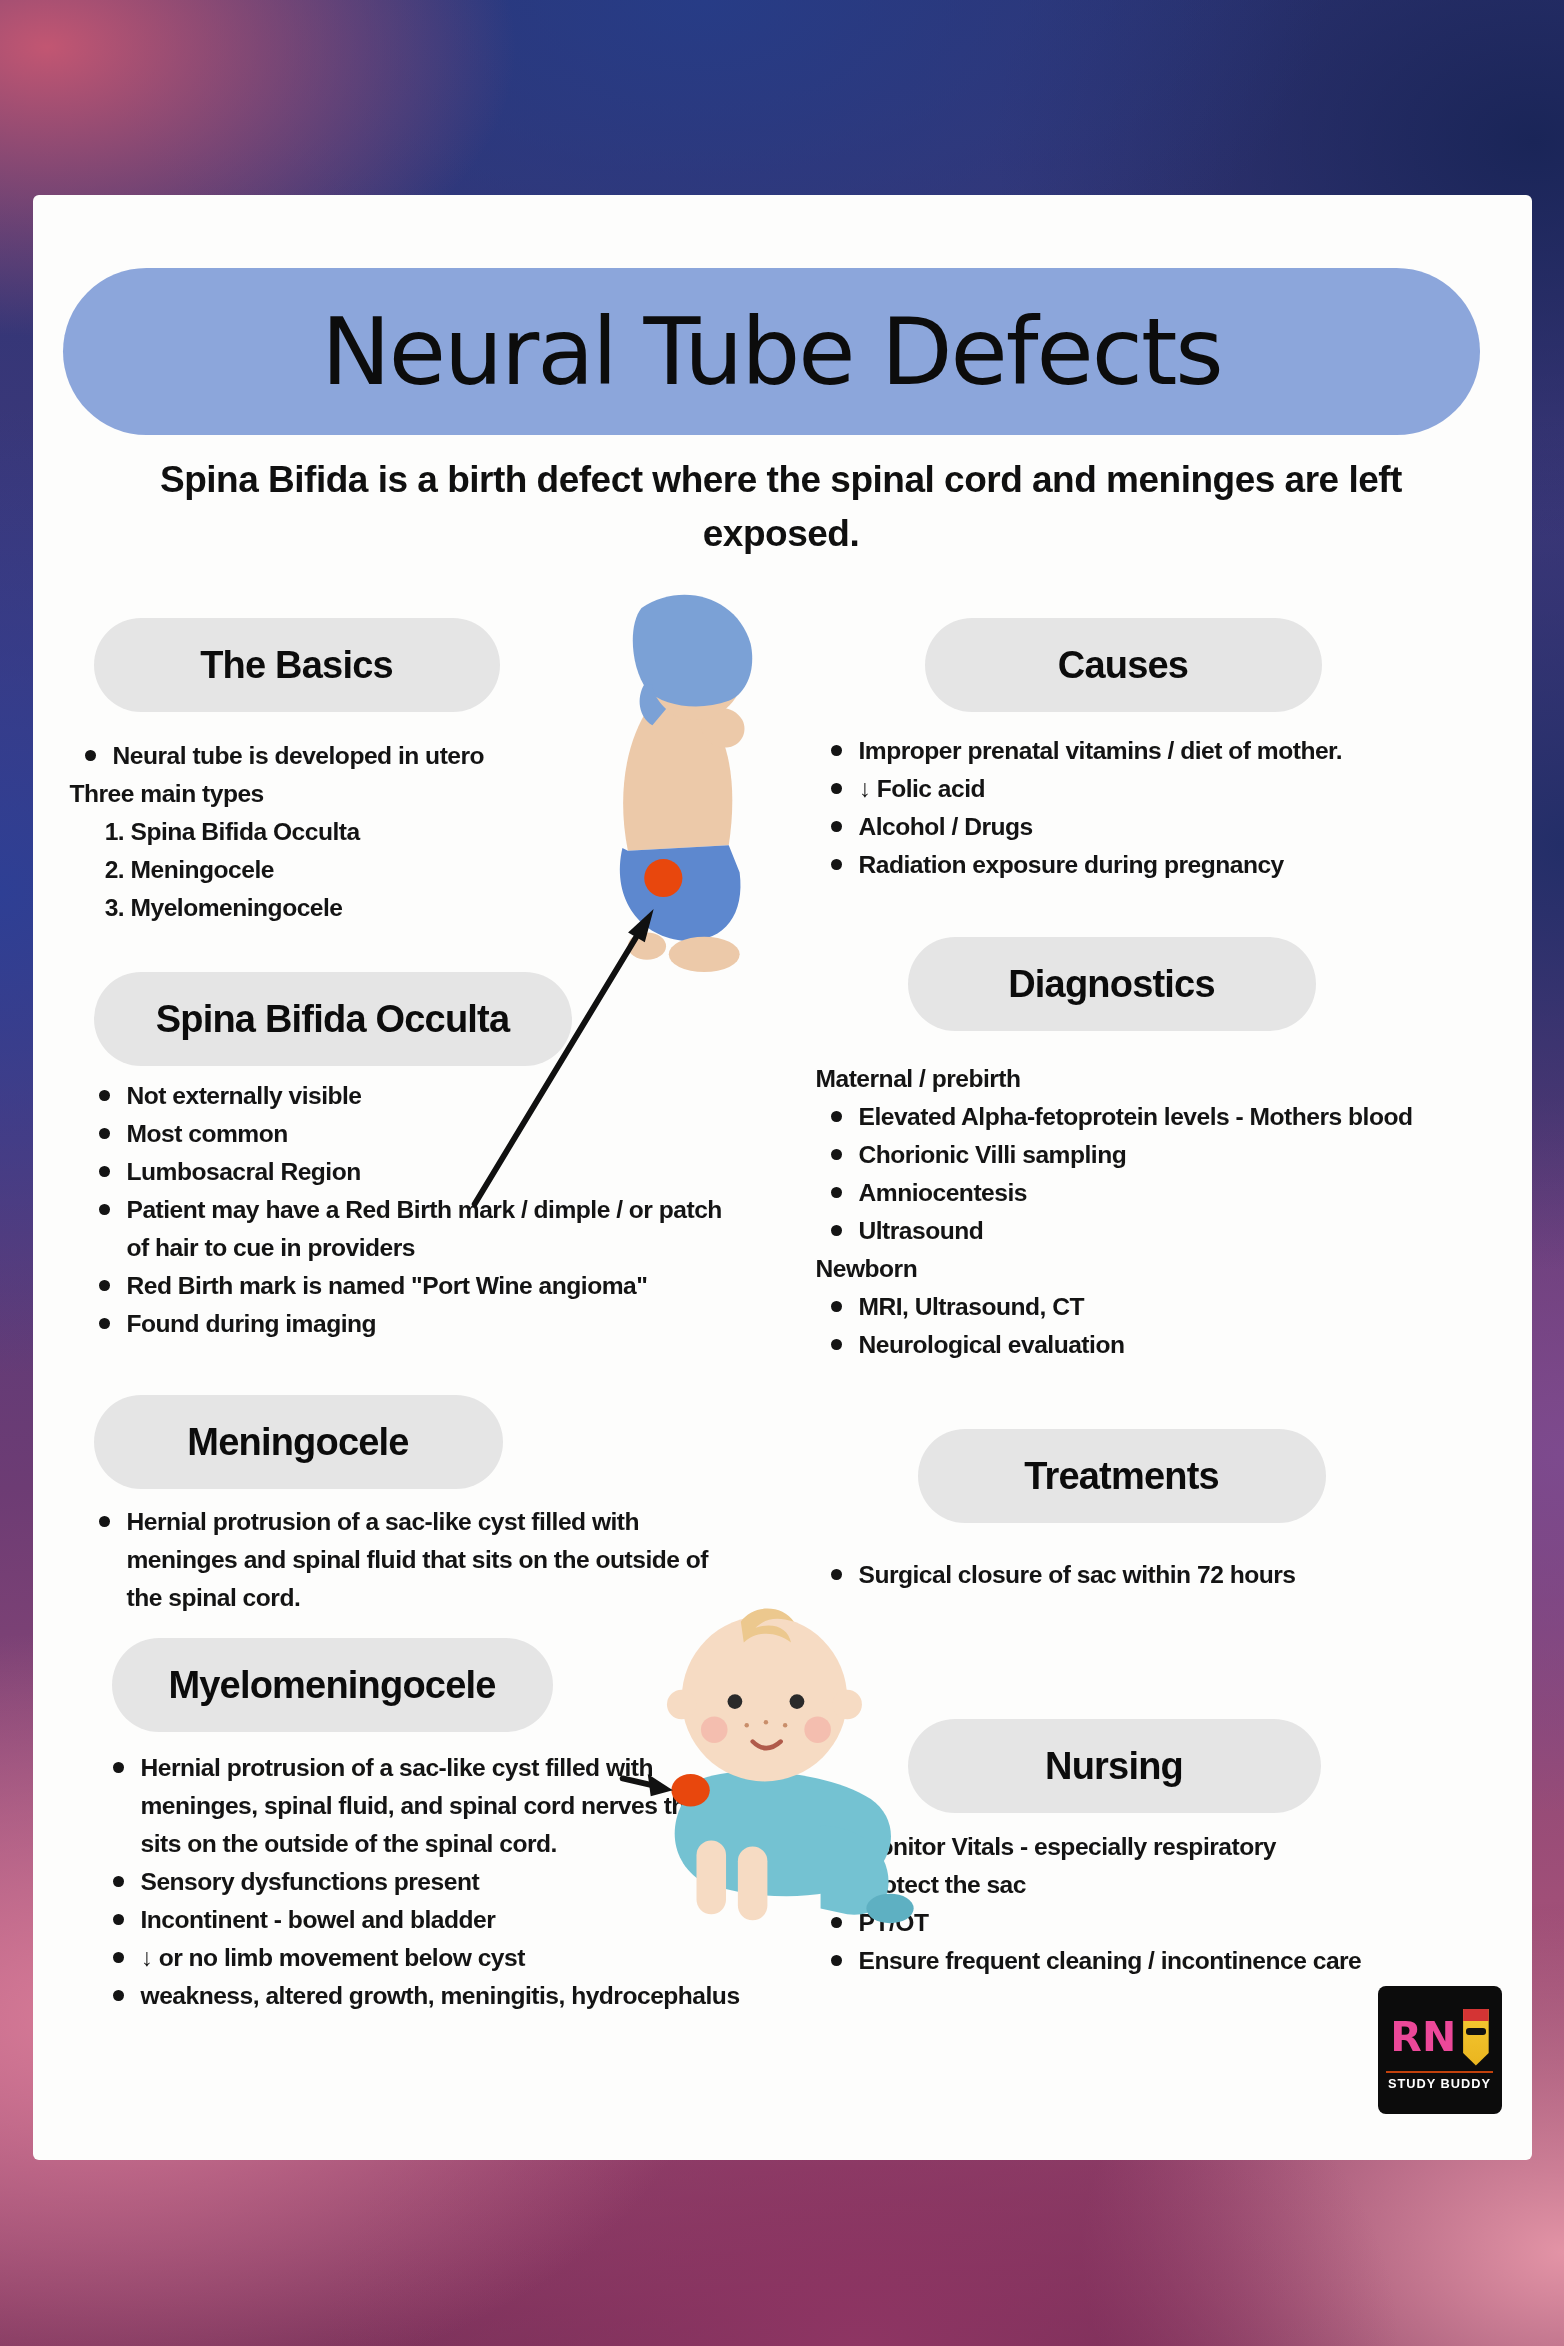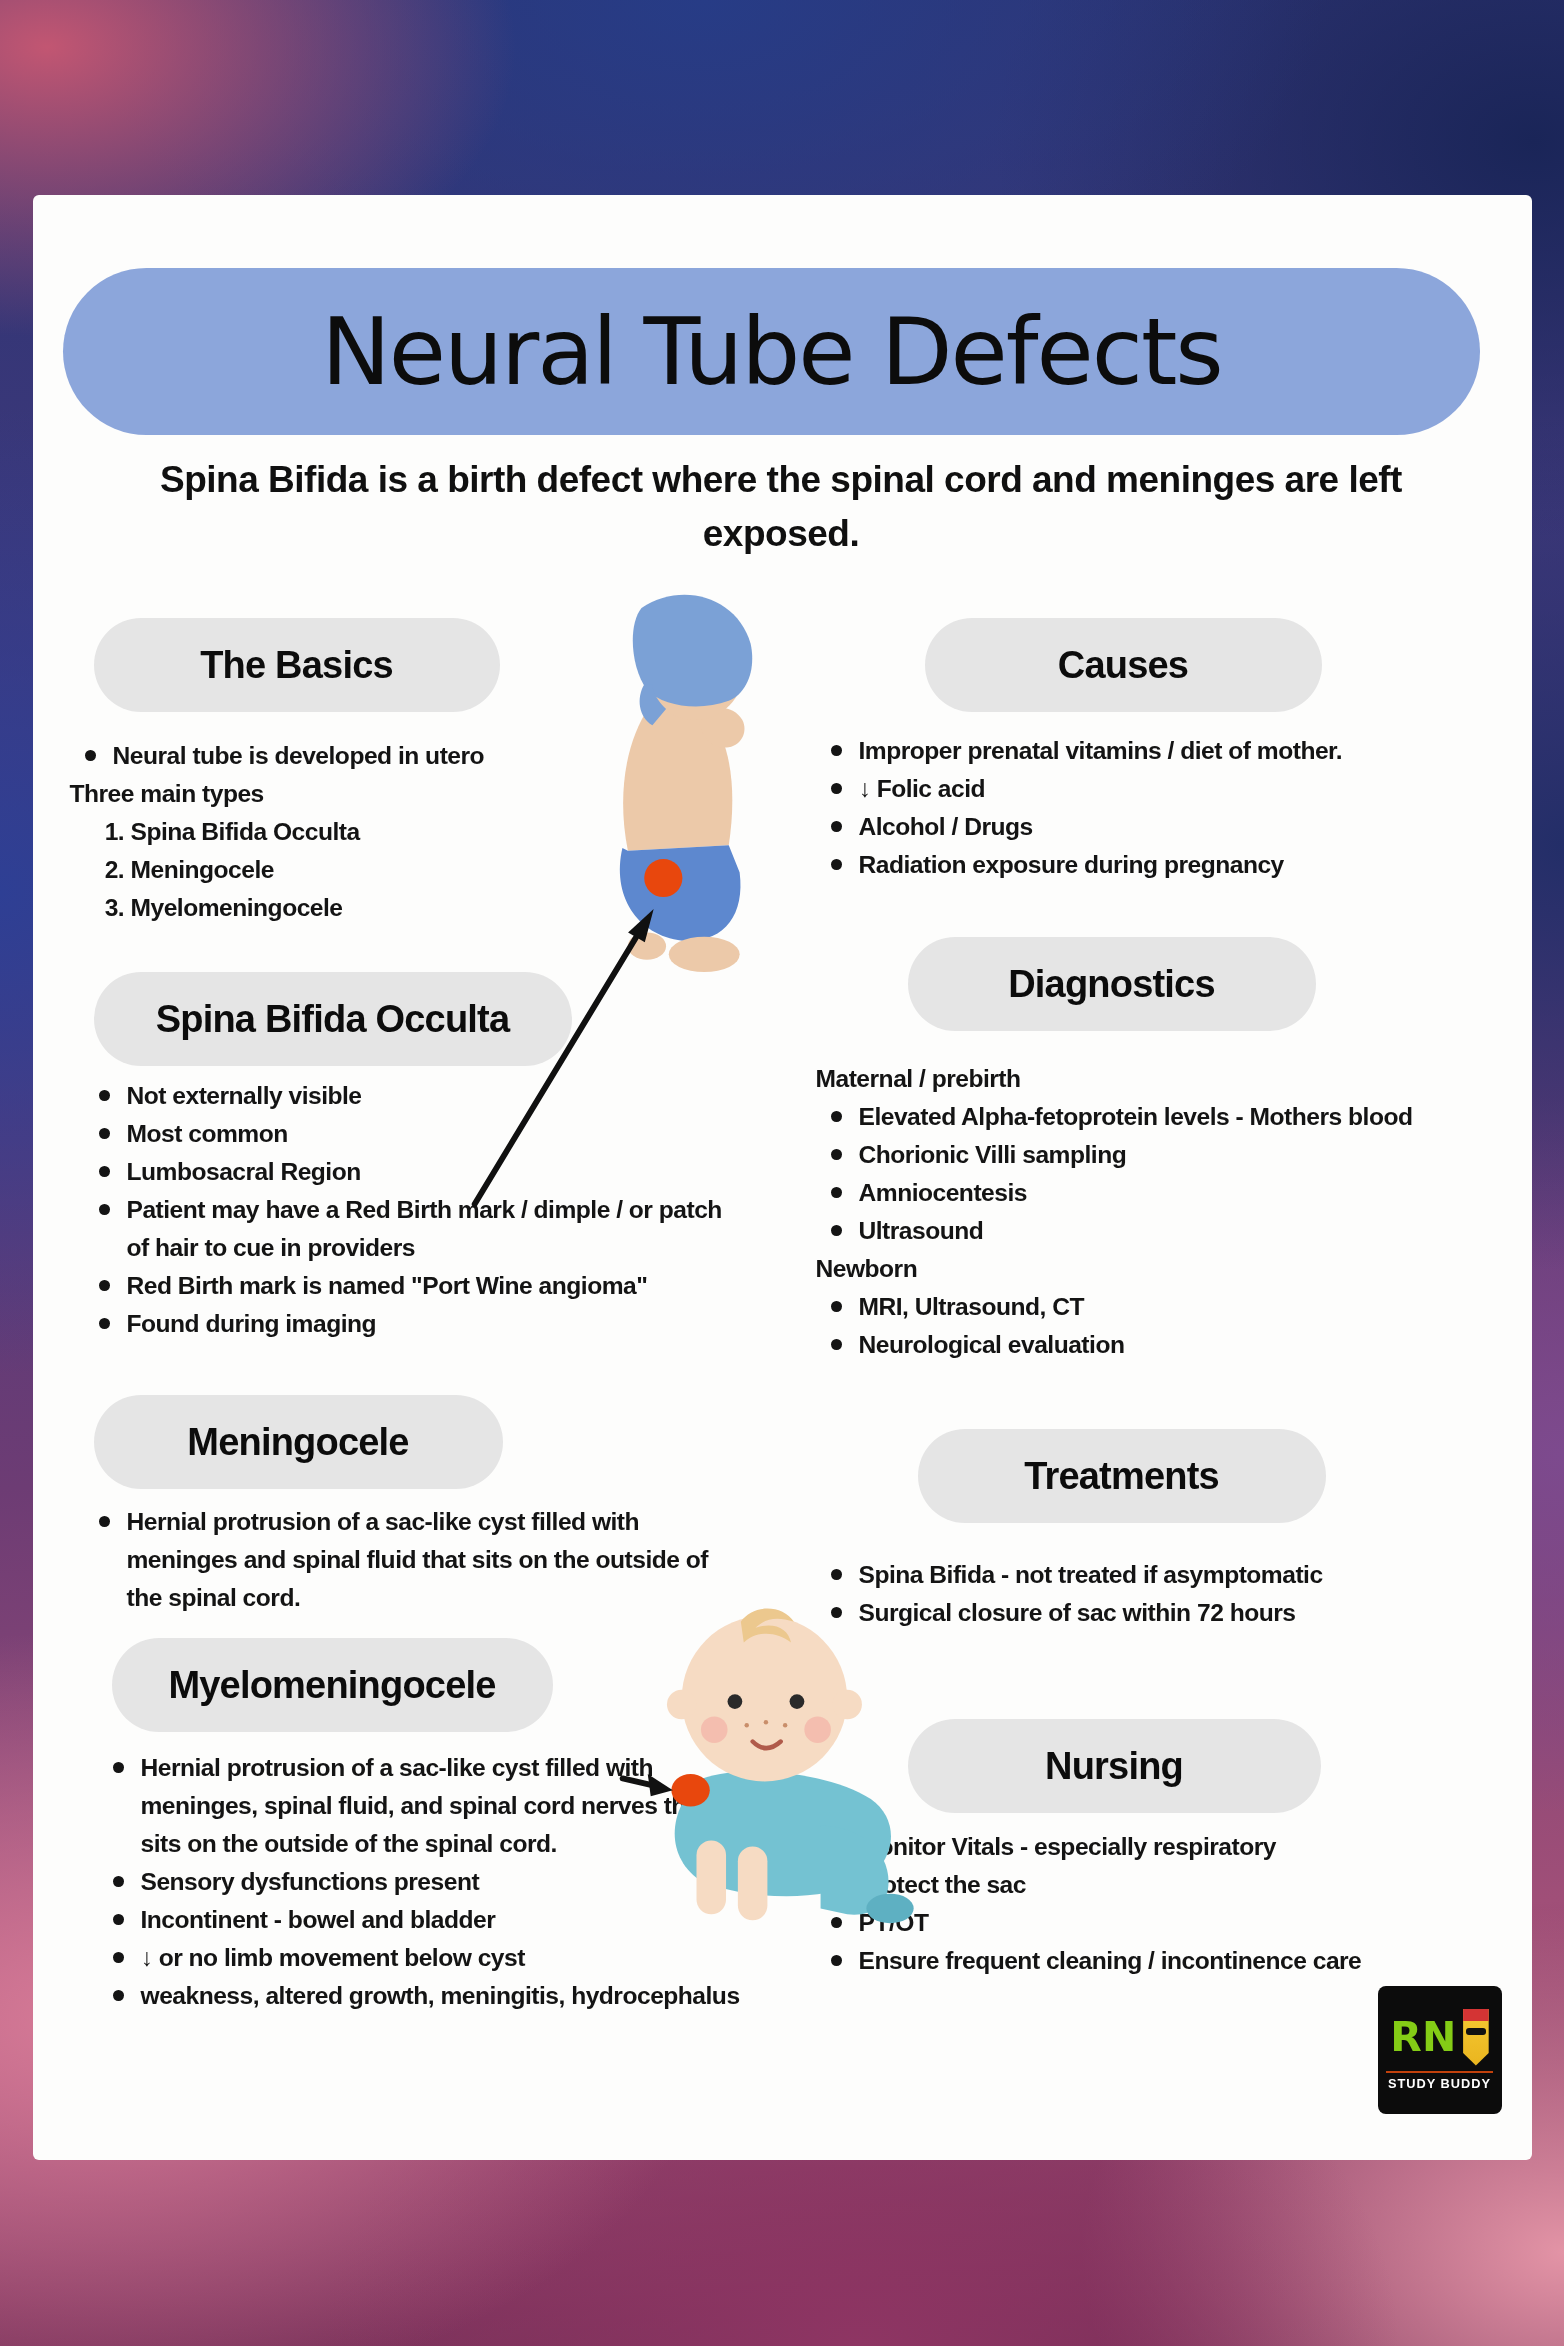--- a/index.html
+++ b/index.html
@@ -81,21 +81,21 @@
   .baby-top{position:absolute;left:529px;top:394px;width:219px;height:409px;z-index:2;}
   .big-arrow{position:absolute;left:424px;top:690px;width:236px;height:335px;z-index:3;}
   .baby-bottom{position:absolute;left:566px;top:1409px;width:325px;height:340px;z-index:2;}
 
   .logo{
     position:absolute;left:1345px;top:1791px;width:124px;height:128px;
     background:#0c0c0c;border-radius:7.9px;z-index:2;
     display:flex;flex-direction:column;align-items:center;justify-content:center;gap:4.9px;
   }
   .logo-top{display:flex;align-items:center;gap:6.9px;}
-  .logo-rn{color:#84cc16;font-size:41px;font-weight:bold;font-family:"DejaVu Sans",sans-serif;}
+  .logo-rn{color:#ec4899;font-size:41px;font-weight:bold;font-family:"DejaVu Sans",sans-serif;}
   .pencil{
     width:25.6px;height:57px;position:relative;
     background:linear-gradient(#f5c933,#eab51f);
     clip-path:polygon(0 0,100% 0,100% 78%,50% 100%,0 78%);
   }
   .pencil .hat{position:absolute;top:0;left:0;width:100%;height:12.8px;background:#d43434;}
   .pencil .eyes{position:absolute;top:19.7px;left:3px;width:19.7px;height:6.9px;background:#111;border-radius:3px;}
   .logo-sub{
     color:#ffffff;font-size:12.8px;font-weight:bold;letter-spacing:1px;
     border-top:2px solid #c2410c;padding-top:3.9px;width:86%;text-align:center;
@@ -193,21 +193,20 @@
       <li>MRI, Ultrasound, CT</li>
       <li>Neurological evaluation</li>
     </ul>
   </div>
 
   <div class="pill p-treat">
     <span>Treatments</span>
   </div>
   <div class="content c-treat">
     <ul class="bullets">
-      <li>Spina Bifida - not treated if asymptomatic</li>
       <li>Surgical closure of sac within 72 hours</li>
     </ul>
   </div>
 
   <div class="pill p-nurs">
     <span>Nursing</span>
   </div>
   <div class="content c-nurs">
     <ul class="bullets">
       <li>Monitor Vitals - especially respiratory</li>

